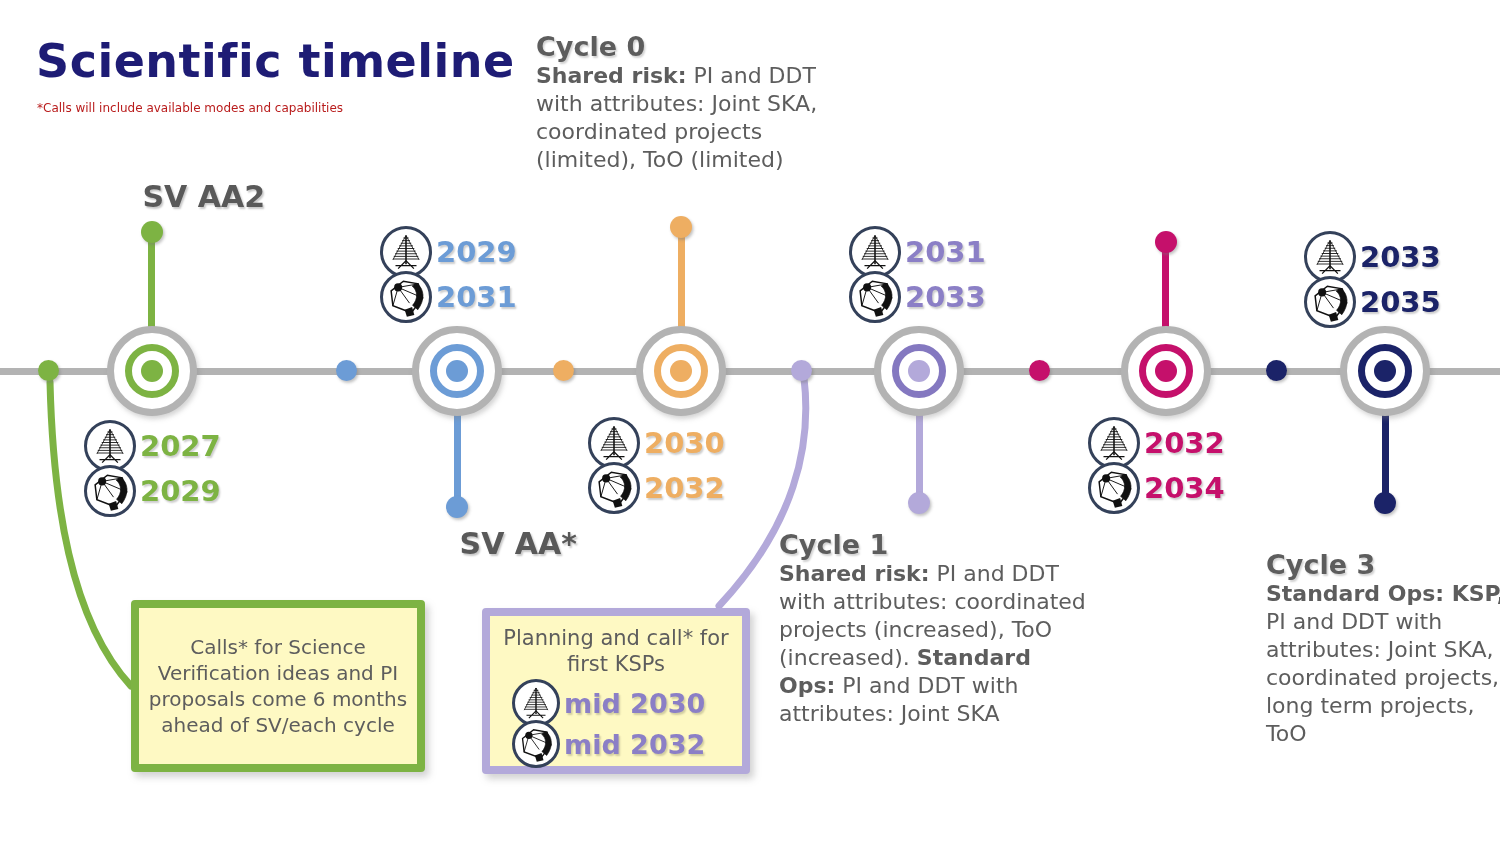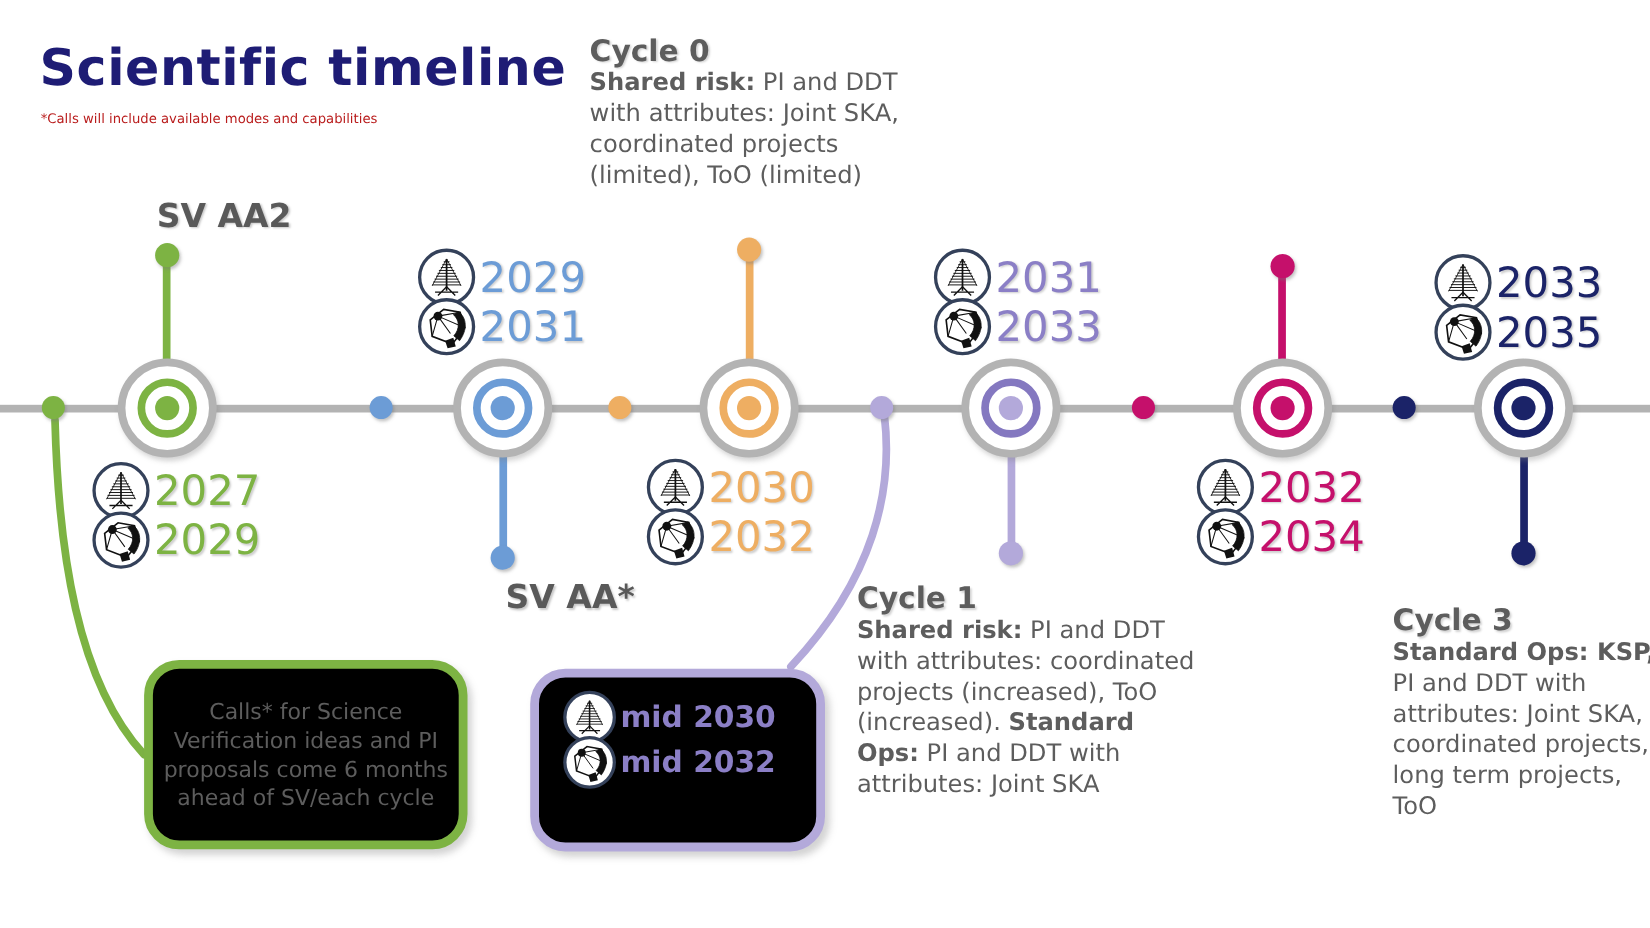--- a/index.html
+++ b/index.html
@@ -41,31 +41,31 @@
 
   
   .sv-label{position:absolute;width:220px;text-align:right;font-size:30px;font-weight:bold;
       color:#595959;text-shadow:1.5px 1.5px 2px rgba(0,0,0,.22);}
   .year-group{position:absolute;display:flex;align-items:center;gap:4px;}
   .icon-stack{display:flex;flex-direction:column;}
   .icon-circle{width:52px;height:52px;border:3px solid #34415a;border-radius:50%;background:#fff;
       box-sizing:border-box;display:flex;align-items:center;justify-content:center;z-index:2;}
   .icon-circle + .icon-circle{margin-top:-7px;}
   .icon-circle svg{width:42px;height:42px;}
-  .year-col{font-weight:normal;font-size:38px;line-height:45px;
+  .year-col{font-weight:bold;font-size:29px;line-height:45px;
       text-shadow:1.5px 1.5px 2px rgba(0,0,0,.2);}
 
   
   .cycle-block{position:absolute;text-align:left;color:#5d5d5d;}
   .cycle-title{font-size:27px;font-weight:bold;text-shadow:1.5px 1.5px 2px rgba(0,0,0,.18);}
   .cycle-body{font-size:22px;line-height:1.27;}
   .cycle-body b{font-weight:bold;}
 
   
-  .callout{position:absolute;background:#000000;border:8px solid;border-radius:32px;box-sizing:border-box;
+  .callout{position:absolute;background:#fef9c3;border:8px solid;border-radius:4px;box-sizing:border-box;
       box-shadow:4px 5px 7px rgba(130,130,130,.35);}
   .callout-green{left:131px;top:600px;width:294px;height:172px;border-color:#7db343;
       display:flex;align-items:center;justify-content:center;}
   .callout-green .callout-text{width:262px;text-align:center;font-size:20px;line-height:1.3;color:#5d5d5d;}
   .callout-purple{left:482px;top:608px;width:268px;height:166px;border-color:#b3a9da;padding:10px 0 0 0;}
   .callout-purple .callout-text{text-align:center;font-size:21px;line-height:1.22;color:#5d5d5d;}
   .mini-year-group{display:flex;align-items:center;gap:4px;margin:2px 0 0 22px;}
   .mini-year-group .icon-circle{width:48px;height:48px;}
   .mini-year-group .icon-circle svg{width:38px;height:38px;}
   .mini-year-col{font-weight:bold;font-size:27px;line-height:41px;color:#8b7fc6;
@@ -301,20 +301,21 @@
   <div class="cycle-block" style="left:1266px;top:549px;width:240px;">
     <div class="cycle-title">Cycle 3</div>
     <div class="cycle-body"><b>Standard Ops: KSP,</b> <span>PI and DDT with attributes: Joint SKA, coordinated projects, long term projects, ToO</span></div>
   </div>
 
   <div class="callout callout-green">
     <div class="callout-text">Calls* for Science Verification ideas and PI proposals come 6 months ahead of SV/each cycle</div>
   </div>
 
   <div class="callout callout-purple">
+    <div class="callout-text">Planning and call* for first KSPs</div>
     <div class="mini-year-group">
       <div class="icon-stack">
         <span class="icon-circle">
             <svg viewBox="0 0 48 48">
               <use href="#sym-low"></use>
             </svg>
           </span>
         <span class="icon-circle">
             <svg viewBox="0 0 48 48">
               <use href="#sym-mid"></use>

